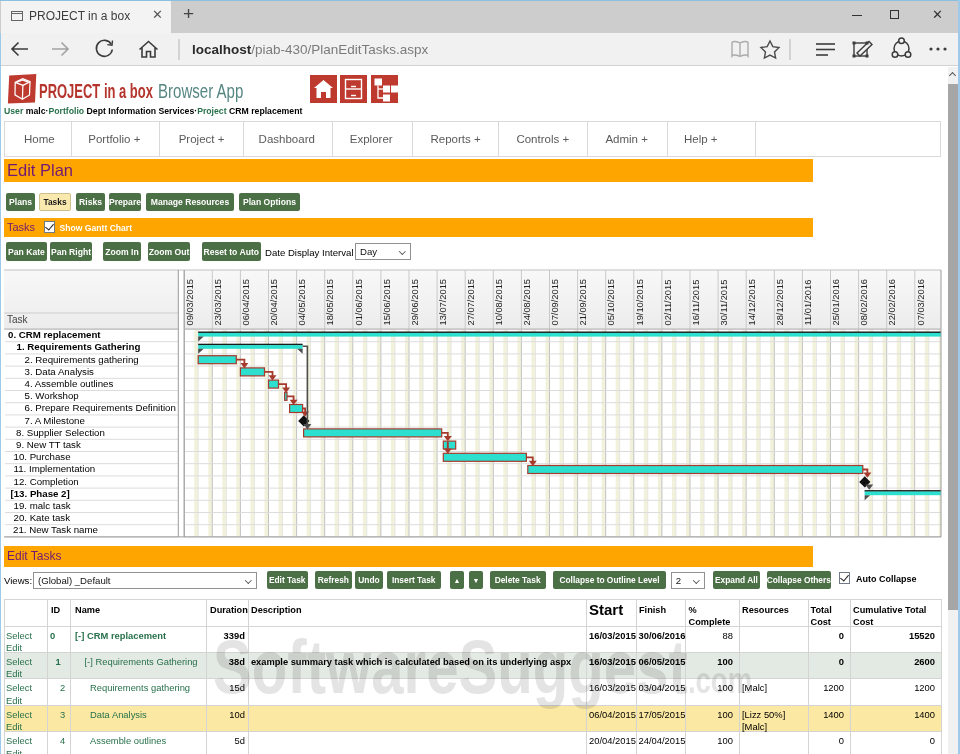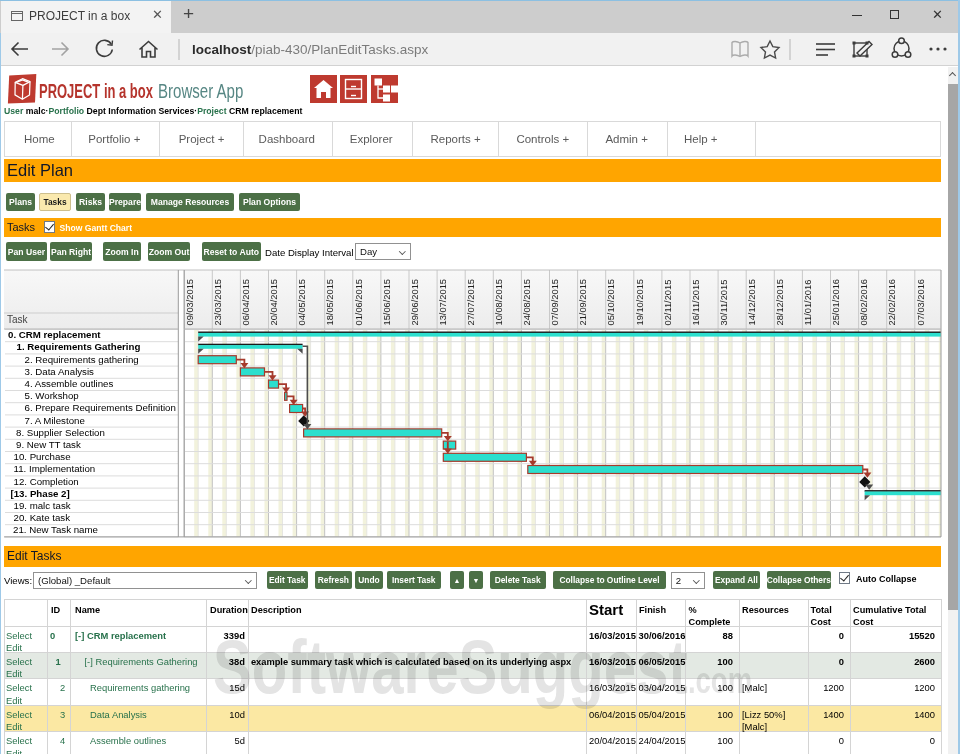--- a/index.html
+++ b/index.html
@@ -1,20 +1,20 @@
 <!DOCTYPE html>
 <html><head><meta charset="utf-8"><title>PROJECT in a box</title>
 <style>
 *{margin:0;padding:0;box-sizing:border-box}
 html,body{width:960px;height:754px;overflow:hidden}
 body{font-family:"Liberation Sans",sans-serif;background:#fff;position:relative}
 .abs{position:absolute}
 .gbtn{position:absolute;background:#4C7046;color:#fff;font-weight:bold;font-size:8.6px;
   border-radius:2px;display:flex;align-items:center;justify-content:center;white-space:nowrap}
-.obar{position:absolute;left:4px;width:937px;background:#FFA500;color:#0f172a}
+.obar{position:absolute;left:4px;width:809px;background:#FFA500;color:#701a75}
 .chk{position:absolute;width:11.5px;height:11.5px;background:#fff;border:1px solid #707a86}
 .chk:after{content:"";position:absolute;left:2.4px;top:0.2px;width:4.2px;height:7px;
   border-right:1.6px solid #222;border-bottom:1.6px solid #222;transform:rotate(40deg)}
 .sel{position:absolute;background:#fff;border:1px solid #919191;font-size:9.6px;color:#111;
   display:flex;align-items:center;padding-left:4px}
 .sel .ch{position:absolute;right:5px;top:5px;width:4.6px;height:4.6px;border-right:1.2px solid #555;
   border-bottom:1.2px solid #555;transform:rotate(45deg)}
 .navsep{position:absolute;top:121px;height:36px;width:1px;background:#d9d9d9}
 .navtxt{position:absolute;top:132.5px;font-size:11.5px;color:#5a5a5a}
 .vline{position:absolute;background:#d4d4d4;width:1px}
@@ -139,21 +139,21 @@
 <div class="obar" style="top:159px;height:23px;font-size:16.5px;padding:2px 0 0 3px">Edit Plan</div>
 <div class="gbtn" style="left:6px;top:193px;width:29px;height:18px">Plans</div>
 <div class="gbtn" style="left:76px;top:193px;width:29px;height:18px">Risks</div>
 <div class="gbtn" style="left:109px;top:193px;width:32px;height:18px">Prepare</div>
 <div class="gbtn" style="left:146px;top:193px;width:88px;height:18px">Manage Resources</div>
 <div class="gbtn" style="left:239px;top:193px;width:61px;height:18px">Plan Options</div>
 <div class="abs" style="left:39px;top:193px;width:32px;height:18px;background:#FAE9AE;border:1px solid #cdbf8d;border-radius:2px;display:flex;align-items:center;justify-content:center;font-size:8.4px;font-weight:bold;color:#1a1a1a">Tasks</div>
 <div class="obar" style="top:217.5px;height:19px;font-size:11px;padding:3px 0 0 3px">Tasks</div>
 <div class="chk" style="left:43.5px;top:221px"></div>
 <div class="abs" style="left:59.5px;top:222.5px;font-size:8.6px;font-weight:bold;color:#fff">Show Gantt Chart</div>
-<div class="gbtn" style="left:6px;top:242px;width:41px;height:19px">Pan User</div>
+<div class="gbtn" style="left:6px;top:242px;width:41px;height:19px">Pan Kate</div>
 <div class="gbtn" style="left:50px;top:242px;width:42px;height:19px">Pan Right</div>
 <div class="gbtn" style="left:103px;top:242px;width:38px;height:19px">Zoom In</div>
 <div class="gbtn" style="left:148px;top:242px;width:42px;height:19px">Zoom Out</div>
 <div class="gbtn" style="left:202px;top:242px;width:58.5px;height:19px">Reset to Auto</div>
 <div class="abs" style="left:265px;top:246.5px;font-size:9.6px;color:#000">Date Display Interval</div>
 <div class="sel" style="left:355px;top:243px;width:56px;height:16.5px">Day<span class="ch"></span></div>
 <svg style="position:absolute;left:0;top:0" width="960" height="754" viewBox="0 0 960 754">
 <defs>
       <linearGradient id="hg" x1="0" y1="0" x2="0" y2="1">
         <stop offset="0" stop-color="#f8f8f8"></stop>
@@ -476,21 +476,21 @@
 <div class="cell" style="left:688.5px;top:604px;width:46px;font-weight:bold;font-size:9.2px;line-height:12px">% Complete</div>
 <div class="cell" style="left:742px;top:604px;width:60px;font-weight:bold;font-size:9.2px;line-height:12px">Resources</div>
 <div class="cell" style="left:810.5px;top:604px;width:38px;font-weight:bold;font-size:9.2px;line-height:12px">Total Cost</div>
 <div class="cell" style="left:853px;top:604px;width:80px;font-weight:bold;font-size:9.2px;line-height:12px">Cumulative Total Cost</div>
 <div class="cell grn" style="left:6px;top:629.5px;width:40px">Select<br>Edit</div>
 <div class="cell grn" style="left:50px;top:629.5px;font-weight:bold;">0</div>
 <div class="cell grn" style="left:75px;top:629.5px;font-weight:bold;white-space:nowrap">[-] CRM replacement</div>
 <div class="cell" style="left:205.8px;top:629.5px;width:39.099999999999994px;font-weight:bold;text-align:right">339d</div>
 <div class="cell" style="left:589px;top:629.5px;font-weight:bold;">16/03/2015</div>
 <div class="cell" style="left:638.5px;top:629.5px;font-weight:bold;">30/06/2016</div>
-<div class="cell" style="left:685px;top:629.5px;width:48px;font-weight:bold;text-align:right">88</div>
+<div class="cell" style="left:685px;top:629.5px;width:48px;font-weight:normal;text-align:right">88</div>
 <div class="cell" style="left:807.5px;top:629.5px;width:36.5px;font-weight:bold;text-align:right">0</div>
 <div class="cell" style="left:850px;top:629.5px;width:85px;font-weight:bold;text-align:right">15520</div>
 <div class="cell grn" style="left:6px;top:655.5px;width:40px">Select<br>Edit</div>
 <div class="cell grn" style="left:55.5px;top:655.5px;font-weight:bold;">1</div>
 <div class="cell grn" style="left:84.5px;top:655.5px;font-weight:normal;white-space:nowrap">[-] Requirements Gathering</div>
 <div class="cell" style="left:205.8px;top:655.5px;width:39.099999999999994px;font-weight:bold;text-align:right">38d</div>
 <div class="cell" style="left:250.9px;top:655.5px;width:332.1px;font-weight:bold;white-space:nowrap;font-size:9.3px">example summary task which is calculated based on its underlying aspx</div>
 <div class="cell" style="left:589px;top:655.5px;font-weight:bold;">16/03/2015</div>
 <div class="cell" style="left:638.5px;top:655.5px;font-weight:bold;">06/05/2015</div>
 <div class="cell" style="left:685px;top:655.5px;width:48px;font-weight:bold;text-align:right">100</div>
@@ -504,21 +504,21 @@
 <div class="cell" style="left:638.5px;top:682px;">03/04/2015</div>
 <div class="cell" style="left:685px;top:682px;width:48px;text-align:right">100</div>
 <div class="cell" style="left:742px;top:682px;">[Malc]</div>
 <div class="cell" style="left:807.5px;top:682px;width:36.5px;text-align:right">1200</div>
 <div class="cell" style="left:850px;top:682px;width:85px;text-align:right">1200</div>
 <div class="cell grn" style="left:6px;top:708.5px;width:40px">Select<br>Edit</div>
 <div class="cell grn" style="left:60px;top:708.5px;">3</div>
 <div class="cell grn" style="left:90px;top:708.5px;white-space:nowrap">Data Analysis</div>
 <div class="cell" style="left:205.8px;top:708.5px;width:39.099999999999994px;text-align:right">10d</div>
 <div class="cell" style="left:589px;top:708.5px;">06/04/2015</div>
-<div class="cell" style="left:638.5px;top:708.5px;">05/04/2015</div>
+<div class="cell" style="left:638.5px;top:708.5px;">17/05/2015</div>
 <div class="cell" style="left:685px;top:708.5px;width:48px;text-align:right">100</div>
 <div class="cell" style="left:742px;top:708.5px;">[Lizz 50%]<br>[Malc]</div>
 <div class="cell" style="left:807.5px;top:708.5px;width:36.5px;text-align:right">1400</div>
 <div class="cell" style="left:850px;top:708.5px;width:85px;text-align:right">1400</div>
 <div class="cell grn" style="left:6px;top:735px;width:40px">Select<br>Edit</div>
 <div class="cell grn" style="left:60px;top:735px;">4</div>
 <div class="cell grn" style="left:90px;top:735px;white-space:nowrap">Assemble outlines</div>
 <div class="cell" style="left:205.8px;top:735px;width:39.099999999999994px;text-align:right">5d</div>
 <div class="cell" style="left:589px;top:735px;">20/04/2015</div>
 <div class="cell" style="left:638.5px;top:735px;">24/04/2015</div>

